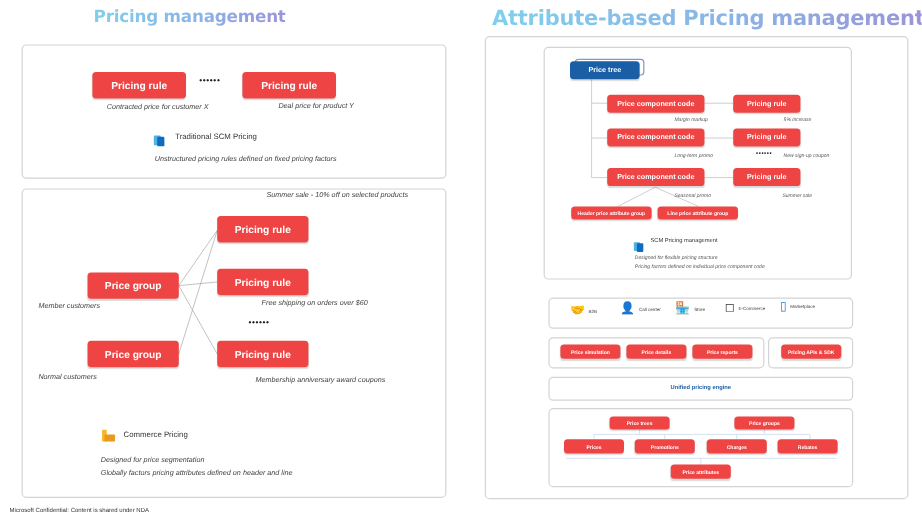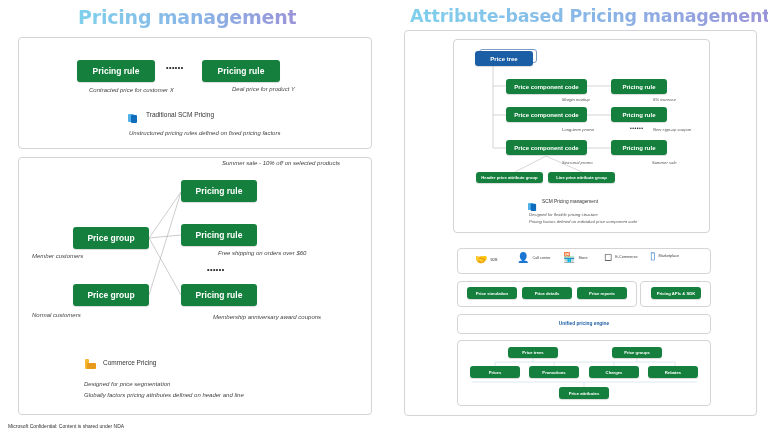--- a/index.html
+++ b/index.html
@@ -1,27 +1,27 @@
 <!DOCTYPE html>
 <html><head>
 <meta charset="utf-8">
 <style>
   * { box-sizing: border-box; margin: 0; padding: 0; }
   html, body { width: 768px; height: 432px; background: #ffffff; overflow: hidden; }
   body { position: relative; font-family: "Liberation Sans", sans-serif; color: #333; }
   .abs { position: absolute; }
   .title {
-    font-family: "DejaVu Sans", sans-serif; font-weight: bold; font-size: 19px;
+    font-family: "DejaVu Sans", sans-serif; font-weight: bold; font-size: 14px;
     background: linear-gradient(90deg, #7fd0ec 0%, #8ab4e6 55%, #9a94d8 100%);
     -webkit-background-clip: text; background-clip: text; color: transparent;
     white-space: nowrap; letter-spacing: -0.2px;
   }
   .panel { position: absolute; border: 1px solid #d4d4d4; border-radius: 4px; background: #fff; }
   .btn {
-    position: absolute; background: #15803d; color: #fff; border-radius: 3px;
+    position: absolute; background: #ef4444; color: #fff; border-radius: 3px;
     font-weight: bold; display: flex; align-items: center; justify-content: center;
     white-space: nowrap; box-shadow: 0 1px 1px rgba(0,0,0,0.15);
   }
   .btn.lg { font-size: 8.5px; }
   .btn.md { font-size: 6px; }
   .btn.sm { font-size: 4.2px; }
   .btn.dark { background: #1a5fa6; }
   .cap { position: absolute; font-style: italic; color: #444; white-space: nowrap; }
   .cap.l { font-size: 6px; }
   .cap.s { font-size: 4.2px; color: #555; }

